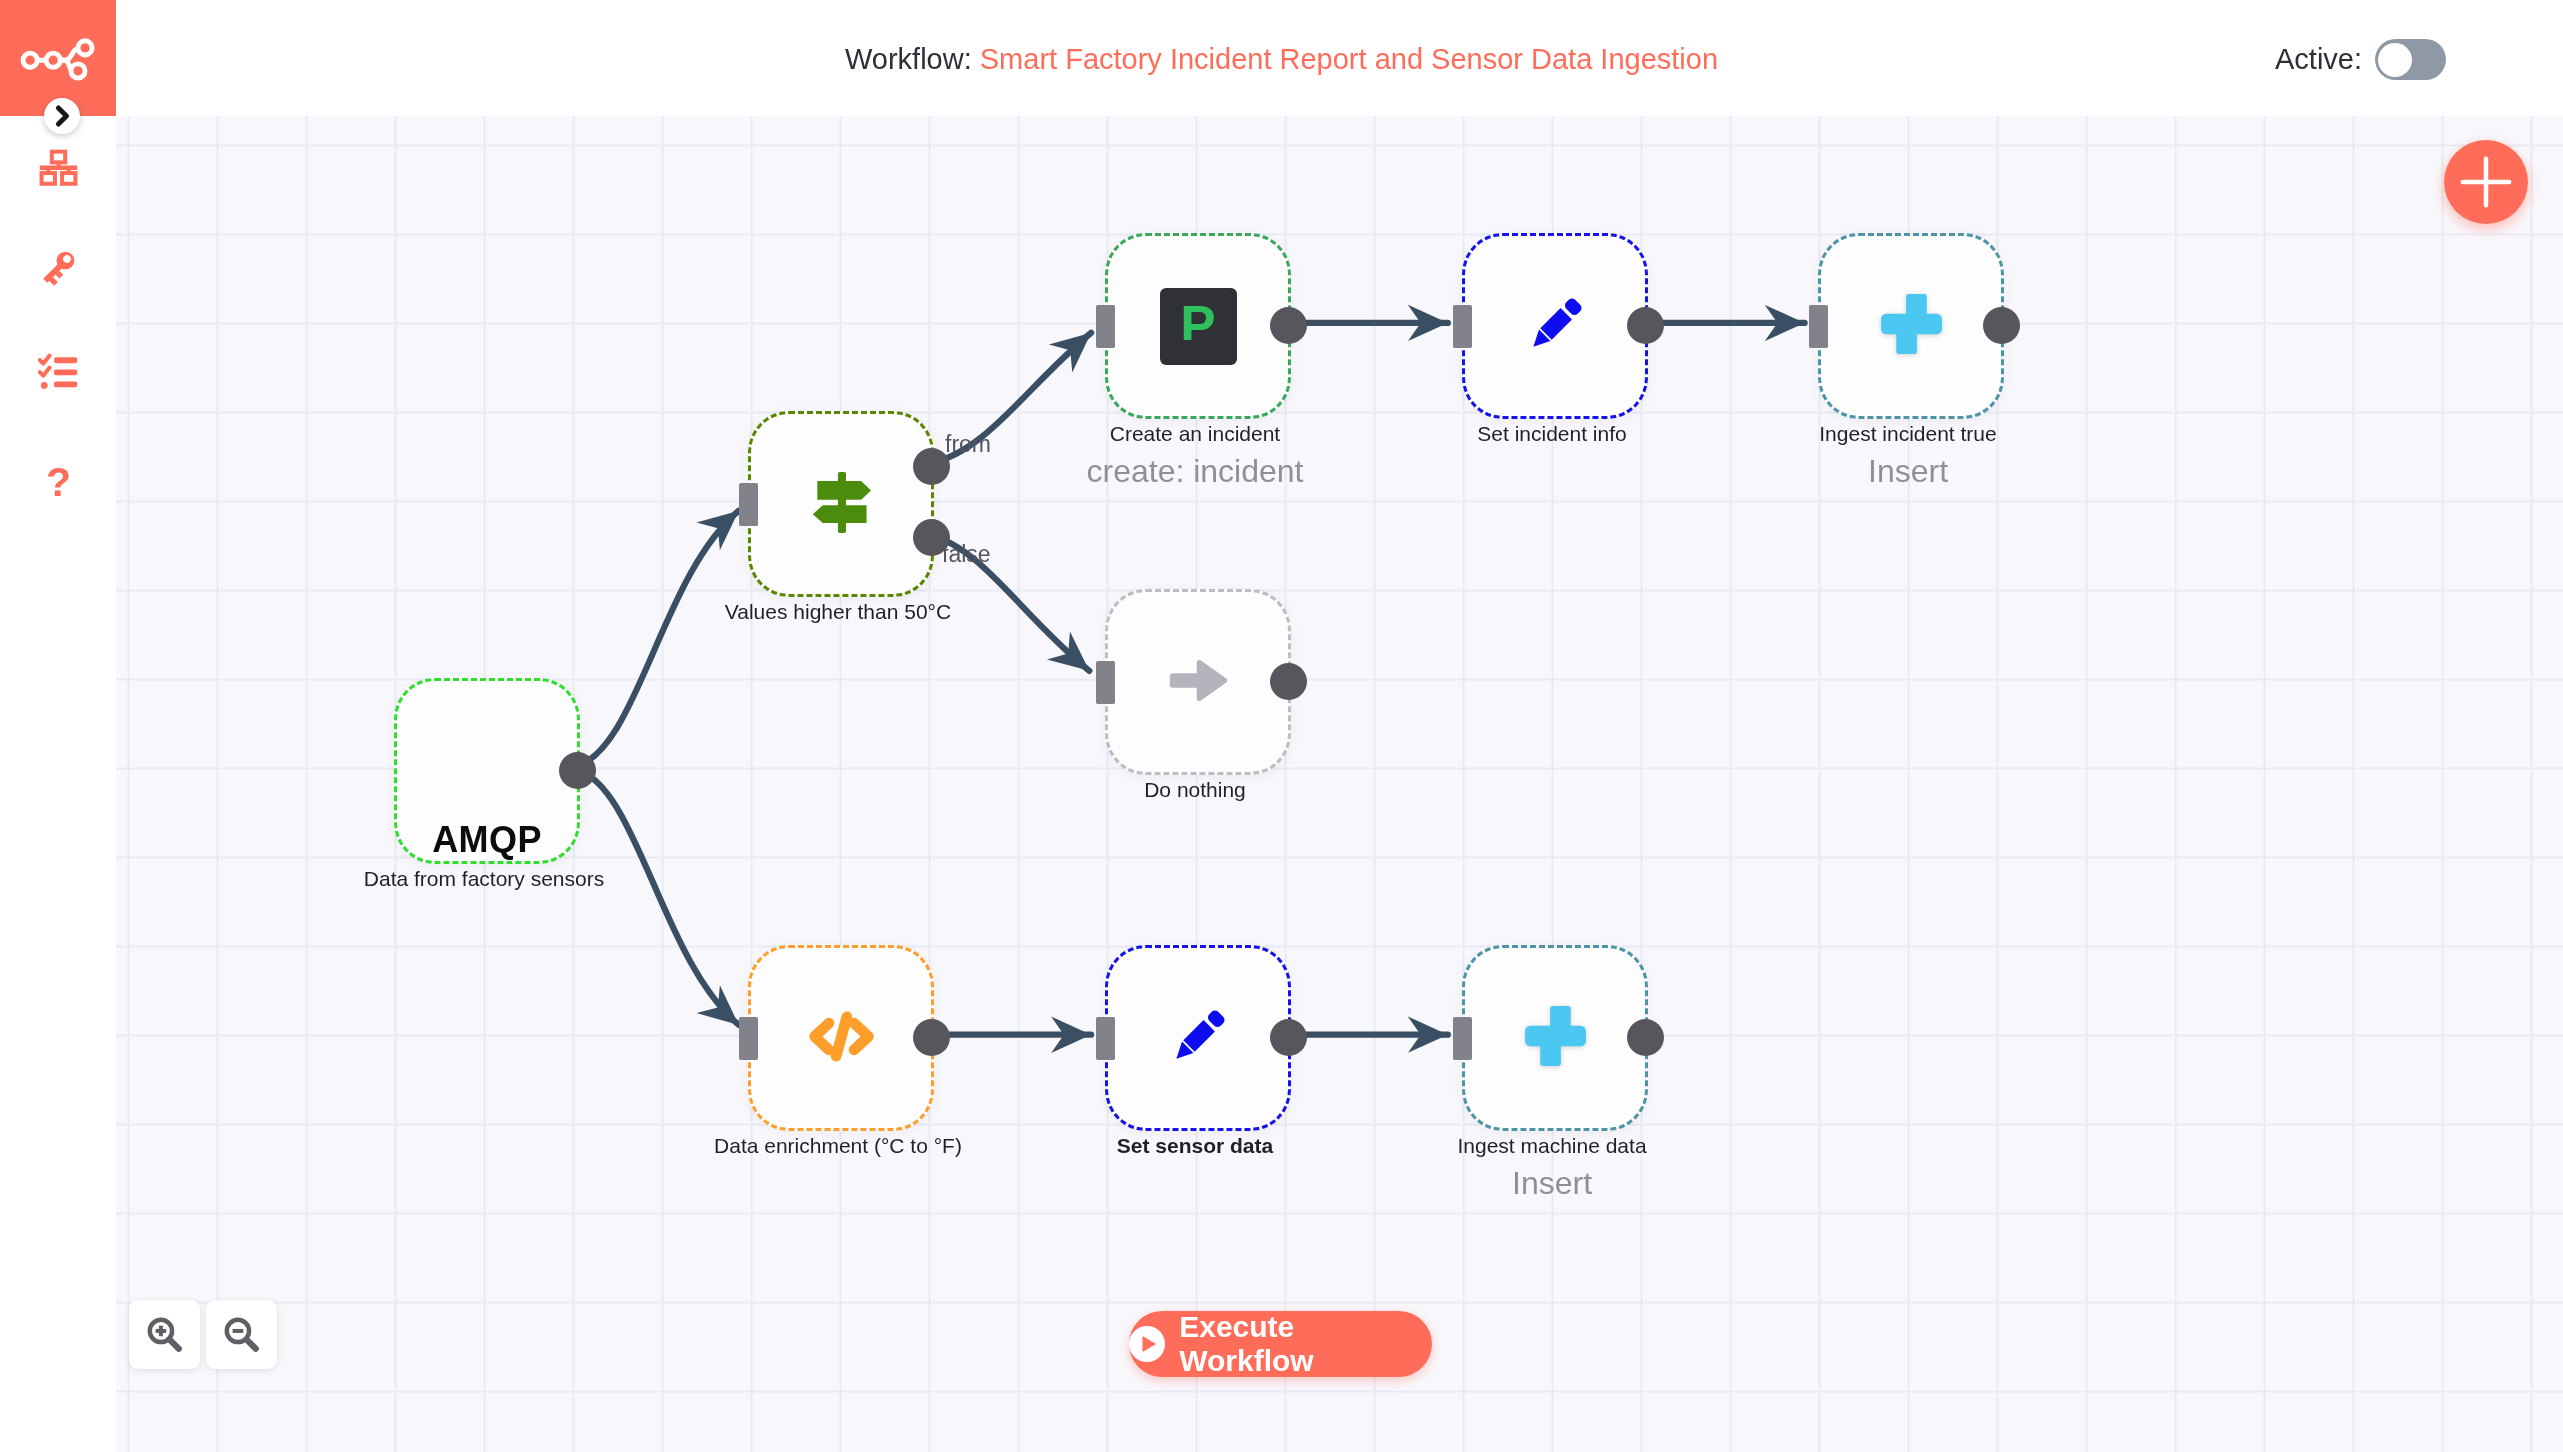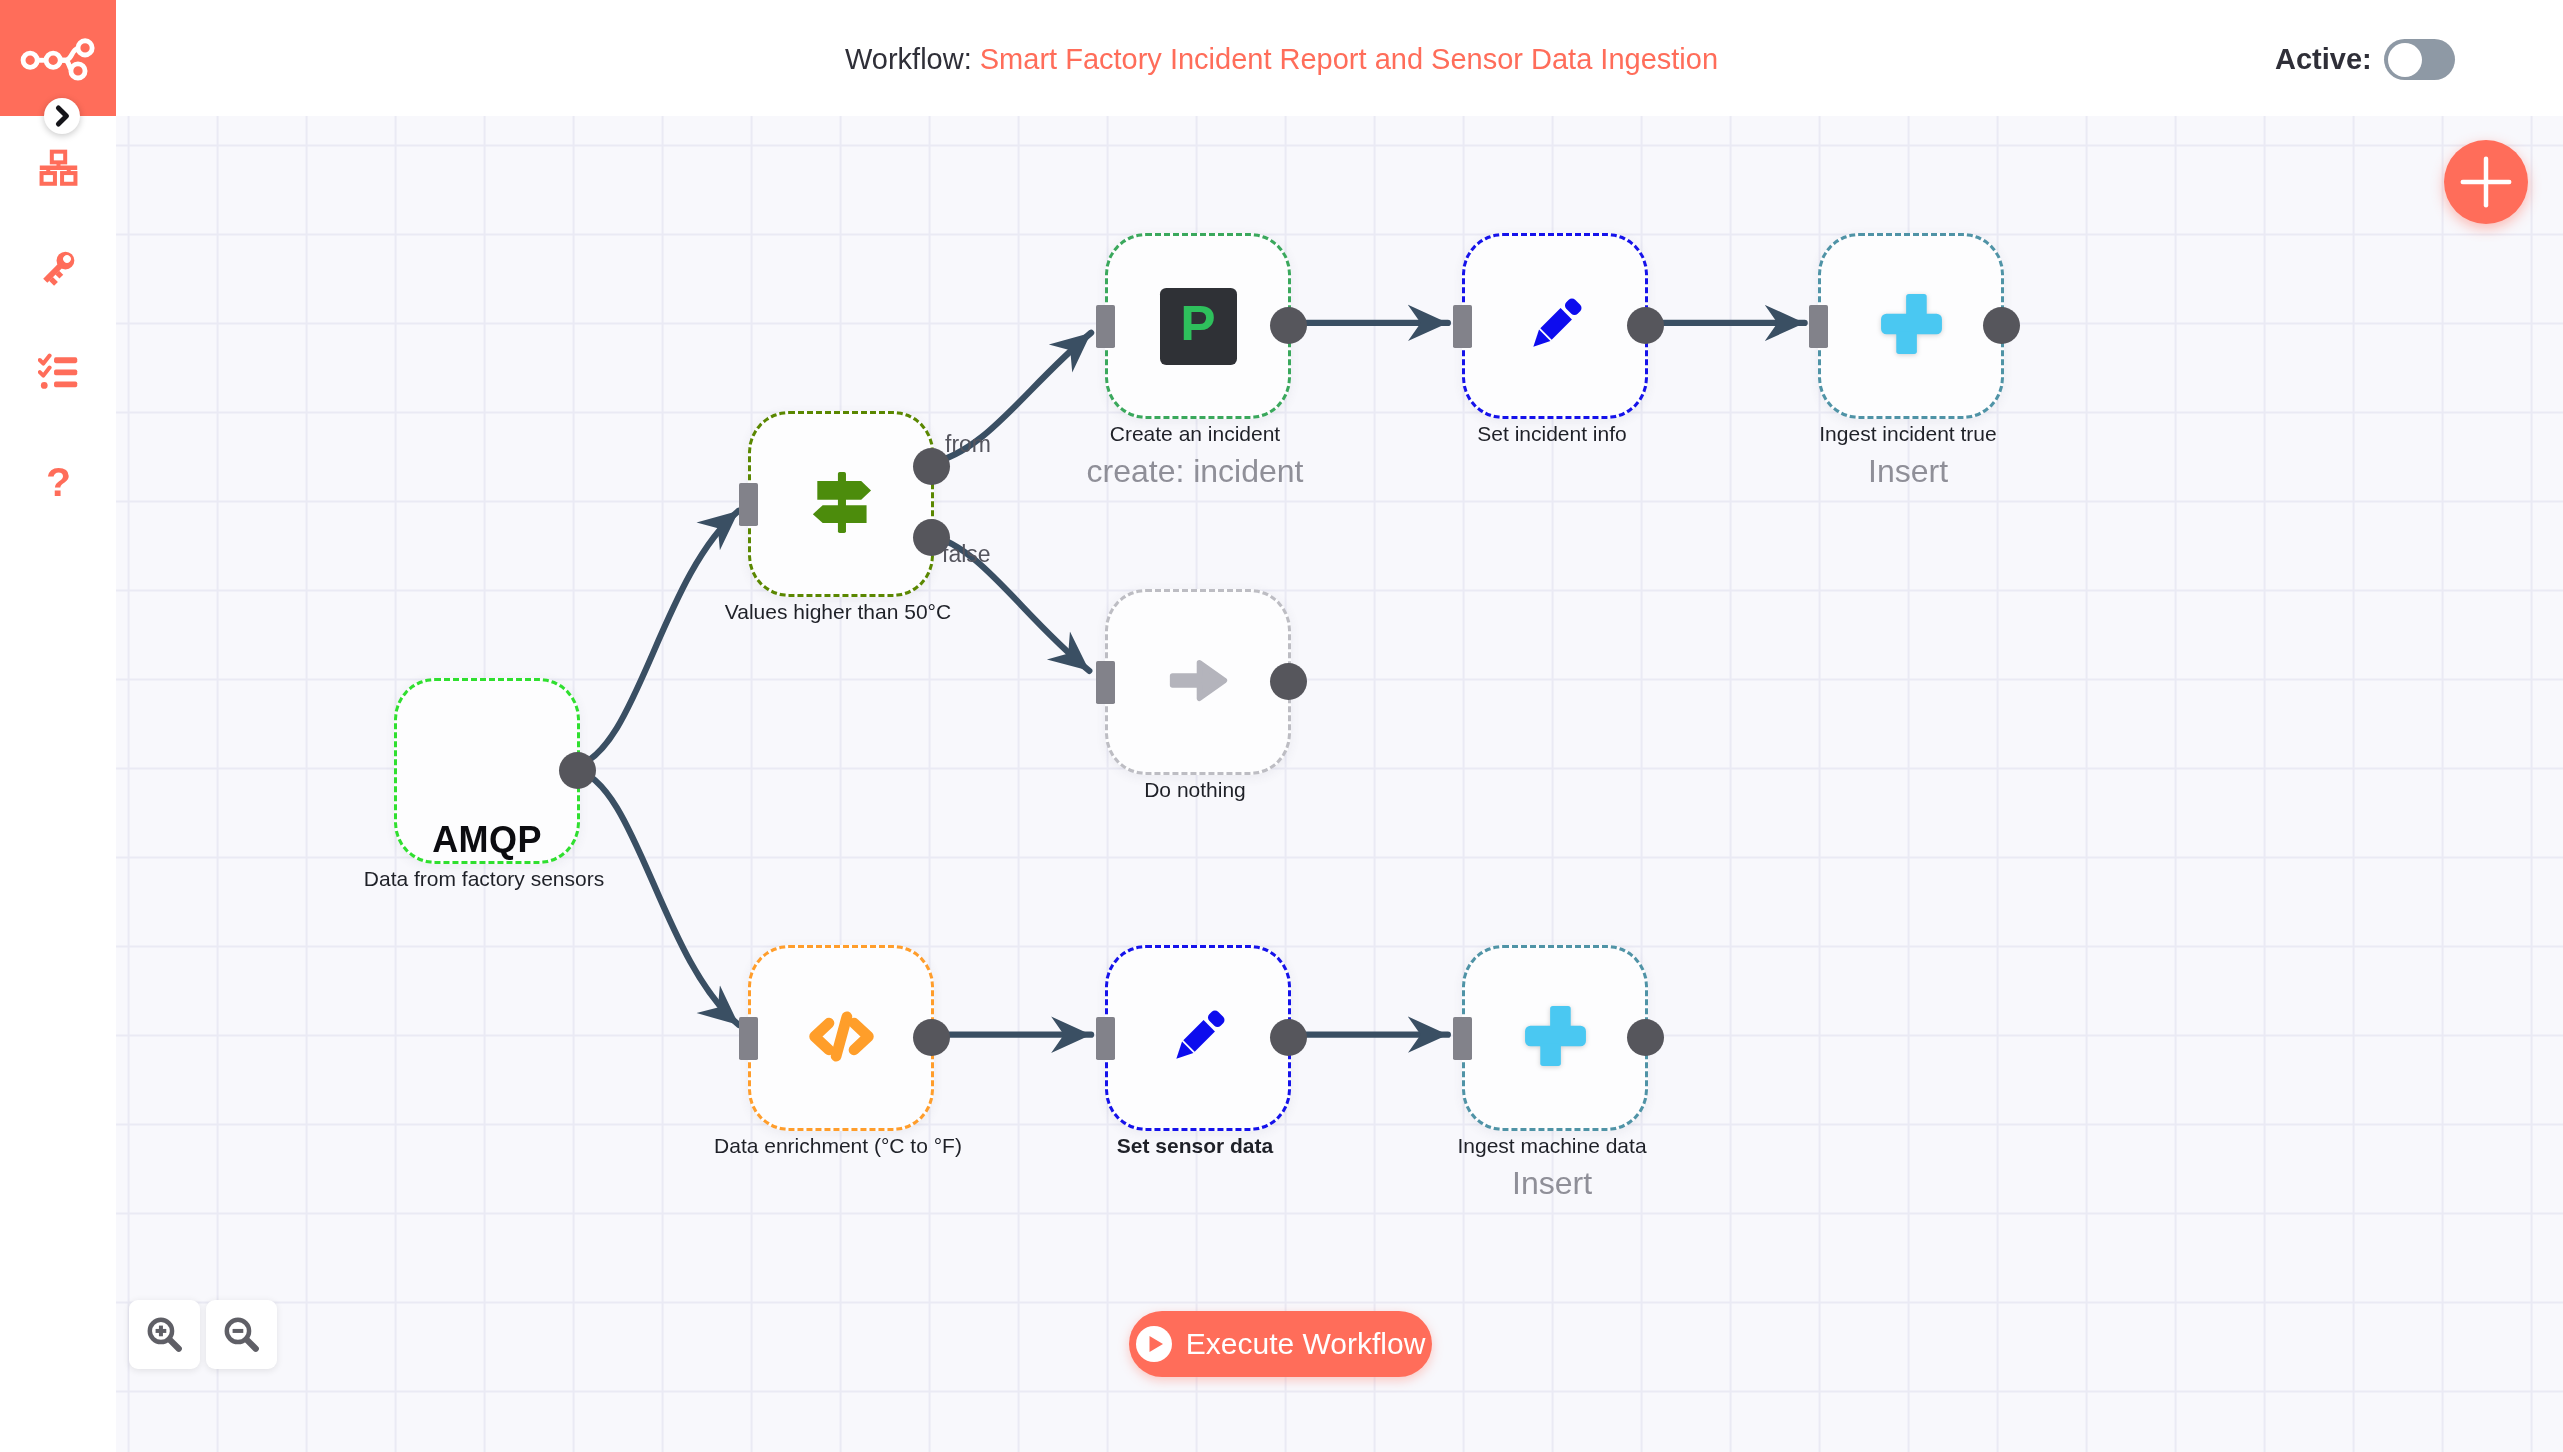--- a/index.html
+++ b/index.html
@@ -3,21 +3,21 @@
 <meta charset="utf-8">
 <style>
   html,body{margin:0;padding:0;background:#ffffff;font-family:"Liberation Sans","DejaVu Sans",sans-serif;}
   #app{position:relative;width:2563px;height:1452px;overflow:hidden;background:#ffffff;}
 
   
   .header{position:absolute;left:0;top:0;width:2563px;height:116px;background:#ffffff;box-shadow:0 0.9px 0 #ececf2;}
   .header-title{position:absolute;left:50%;top:42px;transform:translateX(-50%);font-size:29px;line-height:34px;white-space:nowrap;color:#2f2f38;}
   .header-title .wf-name{color:#ff6d5a;}
   .active-wrap{position:absolute;left:2275px;top:39px;height:41px;display:flex;align-items:center;gap:12.5px;}
-  .active-label{font-size:29px;color:#2f2f38;font-weight:bold;}
+  .active-label{font-size:29px;color:#2f2f38;}
   .toggle{position:relative;width:71px;height:41px;border-radius:20.5px;background:#8e99a5;cursor:pointer;}
   .toggle .knob{position:absolute;left:3.6px;top:3.6px;width:34px;height:34px;border-radius:50%;background:#ffffff;}
 
   
   .sidebar{position:absolute;left:0;top:0;width:116px;height:1452px;background:#ffffff;z-index:30;}
   .logo-block{position:absolute;left:0;top:0;width:116px;height:116px;background:#ff6d5a;display:flex;align-items:center;justify-content:center;}
   .collapse-btn{position:absolute;left:44px;top:98px;width:36px;height:36px;border-radius:50%;background:#ffffff;box-shadow:0 1.8px 7.1px rgba(0,0,0,.22);display:flex;align-items:center;justify-content:center;z-index:31;}
   .side-icon{position:absolute;left:38px;width:41px;height:41px;display:flex;align-items:center;justify-content:center;cursor:pointer;}
   .help-glyph{font-size:41px;font-weight:700;color:#ff6d5a;line-height:1;}
 
@@ -42,21 +42,21 @@
   .pd-badge{position:relative;width:77px;height:77px;background:#2f3136;border-radius:6.2px;display:flex;align-items:center;justify-content:center;}
   .pd-badge span{color:#2ec05c;font-size:53px;font-weight:700;line-height:1;margin-top:-3.6px;}
   .pd-badge::after{content:"";position:absolute;left:23px;top:52px;width:12.5px;height:7.1px;background:#2f3136;}
 
   
   .plus-btn{position:absolute;left:2444px;top:140px;width:84px;height:84px;border-radius:50%;background:#ff6d5a;
     box-shadow:0 4.4px 12.5px rgba(255,109,90,.45);display:flex;align-items:center;justify-content:center;z-index:20;cursor:pointer;}
   .exec-btn{position:absolute;left:1129px;top:1311px;width:303px;height:66px;border-radius:33px;background:#ff6d5a;
     box-shadow:0 3.6px 10.7px rgba(255,109,90,.35);display:flex;align-items:center;justify-content:center;gap:14.2px;z-index:20;cursor:pointer;}
   .exec-btn .play{width:36px;height:36px;border-radius:50%;background:#ffffff;display:flex;align-items:center;justify-content:center;}
-  .exec-btn .lbl{color:#ffffff;font-size:30px;font-weight:400;}
+  .exec-btn .lbl{color:#ffffff;font-size:30px;font-weight:700;}
   .zoom-btn{position:absolute;top:1300px;width:71px;height:69px;background:#ffffff;border-radius:9px;
     box-shadow:0 1.8px 7.1px rgba(0,0,0,.09);display:flex;align-items:center;justify-content:center;z-index:20;cursor:pointer;}
 </style>
 </head>
 <body>
 
 <div id="app">
 
   <div class="header">
     <div class="header-title">

